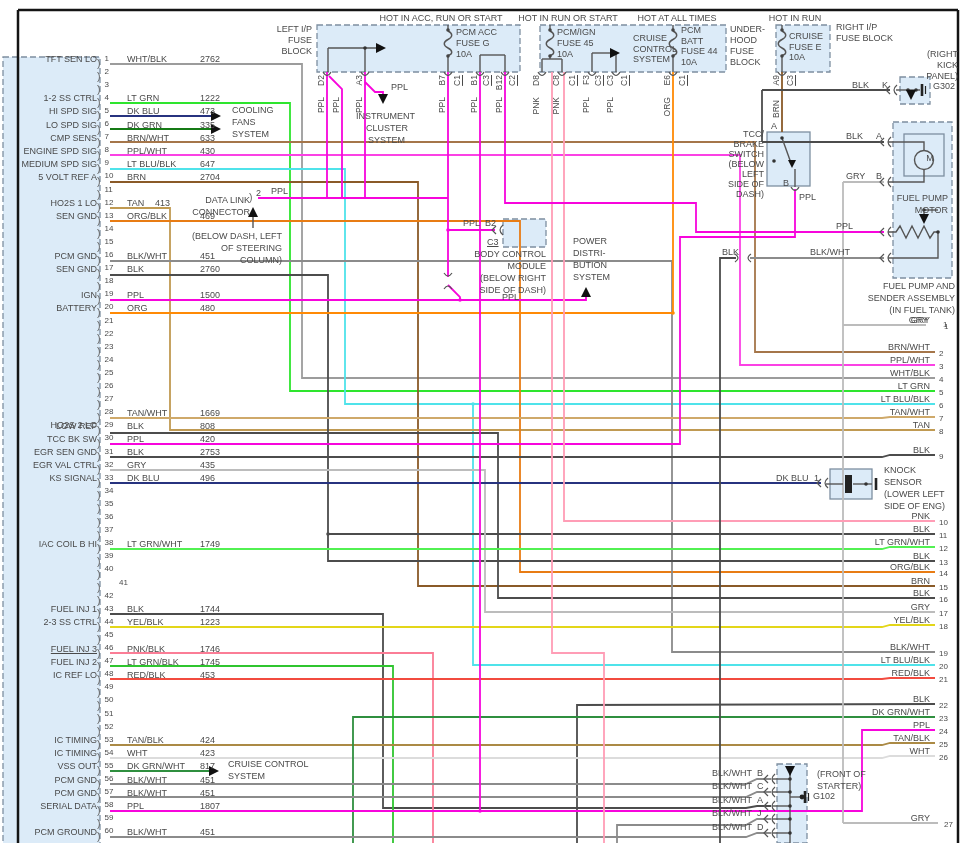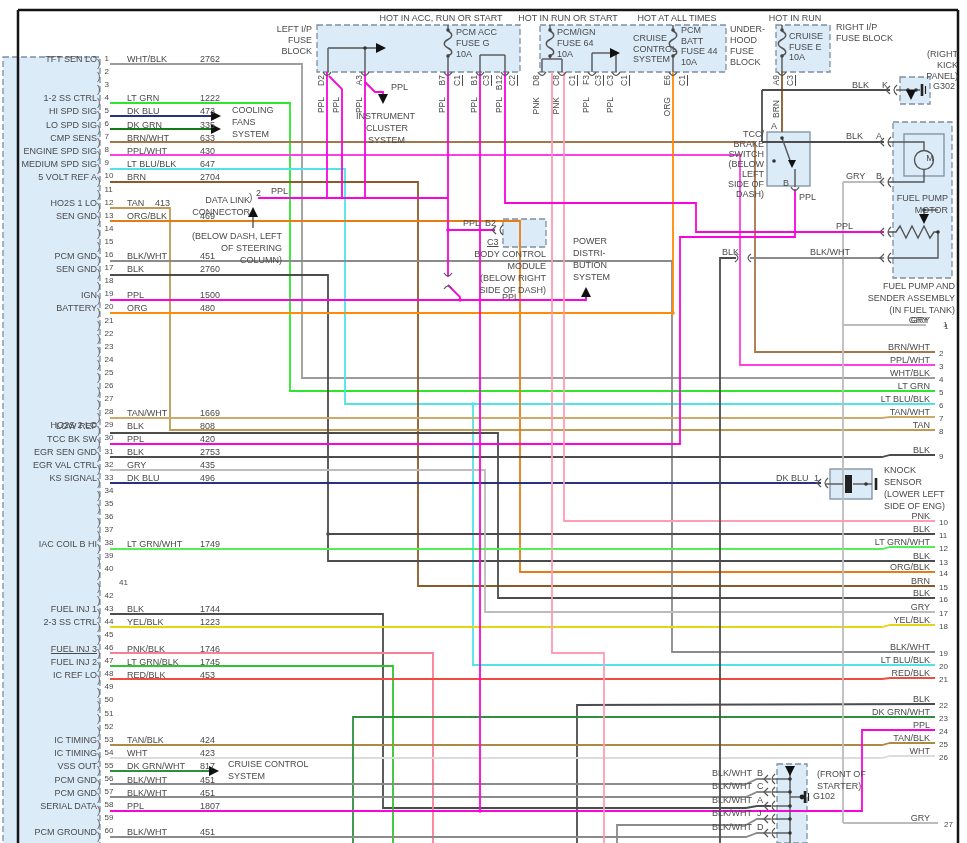--- a/index.html
+++ b/index.html
@@ -504,21 +504,21 @@
     <div class="t c" style="left: 568px; top: 13px;">HOT IN RUN OR START</div>
     <div class="t c" style="left: 677px; top: 13px;">HOT AT ALL TIMES</div>
     <div class="t c" style="left: 795px; top: 13px;">HOT IN RUN</div>
     <div class="t r" style="left: 312px; top: 24px;">LEFT I/P</div>
     <div class="t r" style="left: 312px; top: 35px;">FUSE</div>
     <div class="t r" style="left: 312px; top: 46px;">BLOCK</div>
     <div class="t" style="left: 456px; top: 27px;">PCM ACC</div>
     <div class="t" style="left: 456px; top: 38px;">FUSE G</div>
     <div class="t" style="left: 456px; top: 49px;">10A</div>
     <div class="t" style="left: 557px; top: 27px;">PCM/IGN</div>
-    <div class="t" style="left: 557px; top: 38px;">FUSE 64</div>
+    <div class="t" style="left: 557px; top: 38px;">FUSE 45</div>
     <div class="t" style="left: 557px; top: 49px;">10A</div>
     <div class="t" style="left: 633px; top: 33px;">CRUISE</div>
     <div class="t" style="left: 633px; top: 43.5px;">CONTROL</div>
     <div class="t" style="left: 633px; top: 54px;">SYSTEM</div>
     <div class="t" style="left: 681px; top: 25px;">PCM</div>
     <div class="t" style="left: 681px; top: 35.5px;">BATT</div>
     <div class="t" style="left: 681px; top: 46px;">FUSE 44</div>
     <div class="t" style="left: 681px; top: 56.5px;">10A</div>
     <div class="t" style="left: 730px; top: 24px;">UNDER-</div>
     <div class="t" style="left: 730px; top: 35px;">HOOD</div>

